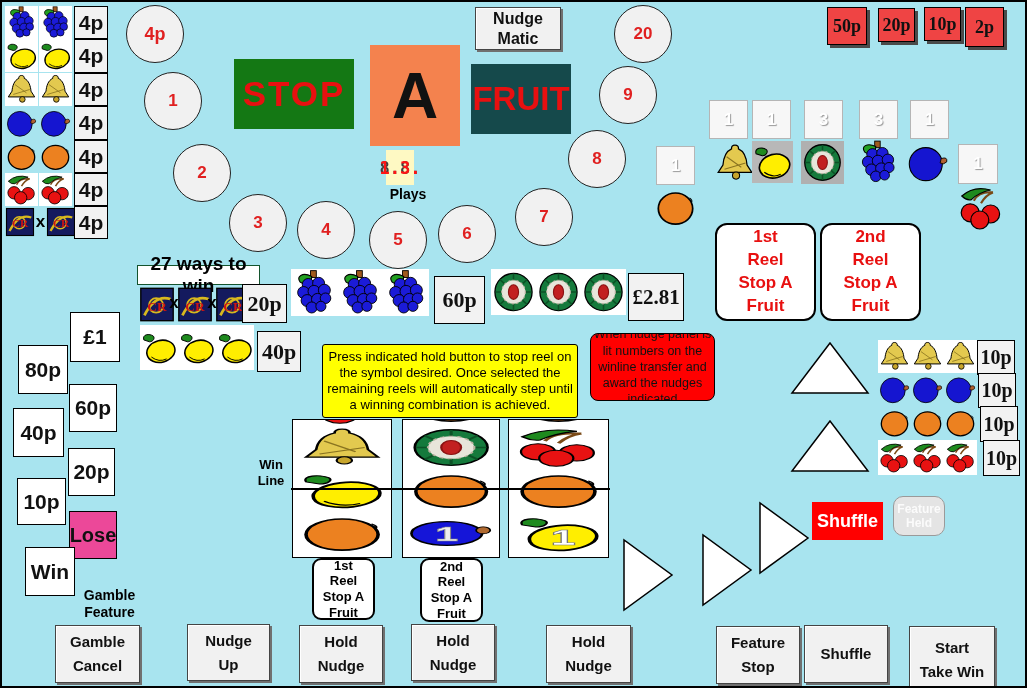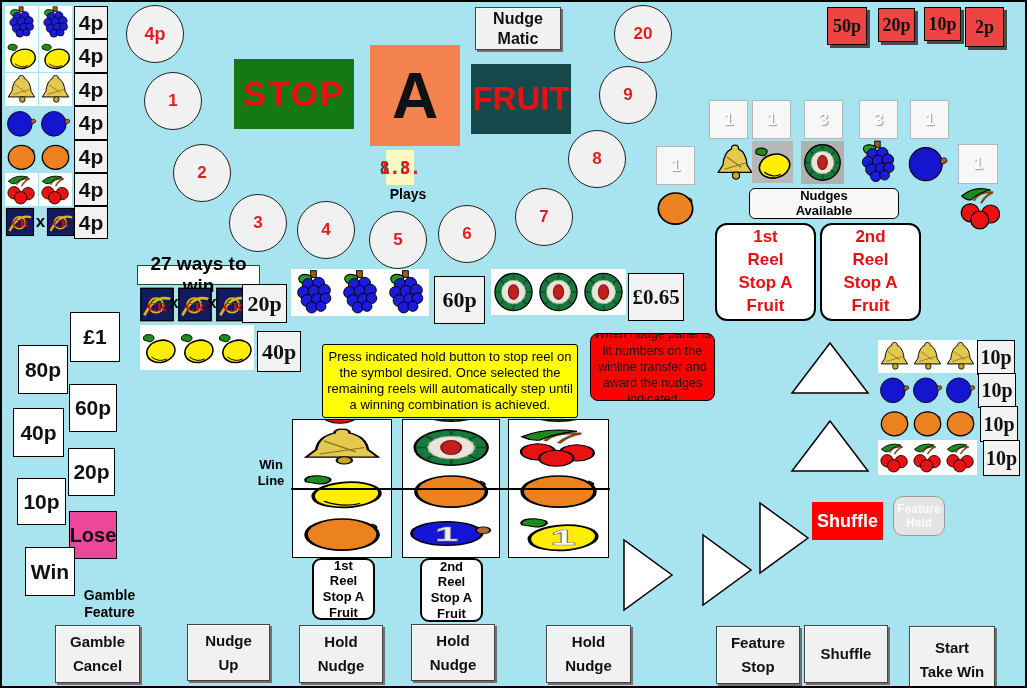--- a/index.html
+++ b/index.html
@@ -252,22 +252,20 @@
       <svg class="ic">
         <use href="#i-plum"></use>
       </svg>
     </div>
   <div class="abs" style="left:953px;top:182px;width:52px;height:48px">
       <svg class="ic">
         <use href="#i-cherries"></use>
       </svg>
     </div>
 
-  <div class="abs flex ml b" style="left:747px;top:186px;width:150px;height:31px;background:#f8f8f8;border:1px solid #000;border-radius:6px;font-size:13px;line-height:1.15">Nudges
-Available</div>
 
   <div class="abs card flex ml" style="left:713px;top:221px;width:101px;height:98px;color:#e81010;font-size:17px;line-height:1.35">1st
 Reel
 Stop A
 Fruit</div>
   <div class="abs card flex ml" style="left:818px;top:221px;width:101px;height:98px;color:#e81010;font-size:17px;line-height:1.35">2nd
 Reel
 Stop A
 Fruit</div>
 
@@ -334,21 +332,21 @@
   <div class="abs tile" style="left:534px;top:267px;width:45px;height:46px">
       <svg class="ic">
         <use href="#i-melon"></use>
       </svg>
     </div>
   <div class="abs tile" style="left:579px;top:267px;width:45px;height:46px">
       <svg class="ic">
         <use href="#i-melon"></use>
       </svg>
     </div>
-  <div class="abs prize flex serif" style="left:626px;top:271px;width:56px;height:48px;font-size:21px">£0.65</div>
+  <div class="abs prize flex serif" style="left:626px;top:271px;width:56px;height:48px;font-size:21px">£2.81</div>
 
   <div class="abs flex" style="left:320px;top:342px;width:256px;height:74px;background:#FFFF00;border:1px solid #000;border-radius:3px;font-size:13px;line-height:1.25;padding:2px">Press indicated hold button to stop reel on the symbol desired. Once selected the remaining reels will automatically step until a winning combination is achieved.</div>
   <div class="abs flex" style="left:588px;top:331px;width:125px;height:68px;background:#FF0000;border:1px solid #000;border-radius:8px;font-size:12.5px;line-height:1.3;overflow:hidden;color:#111">When nudge panel is lit numbers on the winline transfer and award the nudges indicated</div>
 
   <div class="abs prize flex" style="left:68px;top:310px;width:50px;height:50px;font-size:21px;background:#fff">£1</div>
   <div class="abs prize flex" style="left:16px;top:343px;width:50px;height:49px;font-size:21px;background:#fff">80p</div>
   <div class="abs prize flex" style="left:67px;top:382px;width:48px;height:48px;font-size:21px;background:#fff">60p</div>
   <div class="abs prize flex" style="left:11px;top:406px;width:51px;height:49px;font-size:21px;background:#fff">40p</div>
   <div class="abs prize flex" style="left:66px;top:446px;width:47px;height:48px;font-size:21px;background:#fff">20p</div>
   <div class="abs prize flex" style="left:15px;top:476px;width:49px;height:47px;font-size:21px;background:#fff">10p</div>

